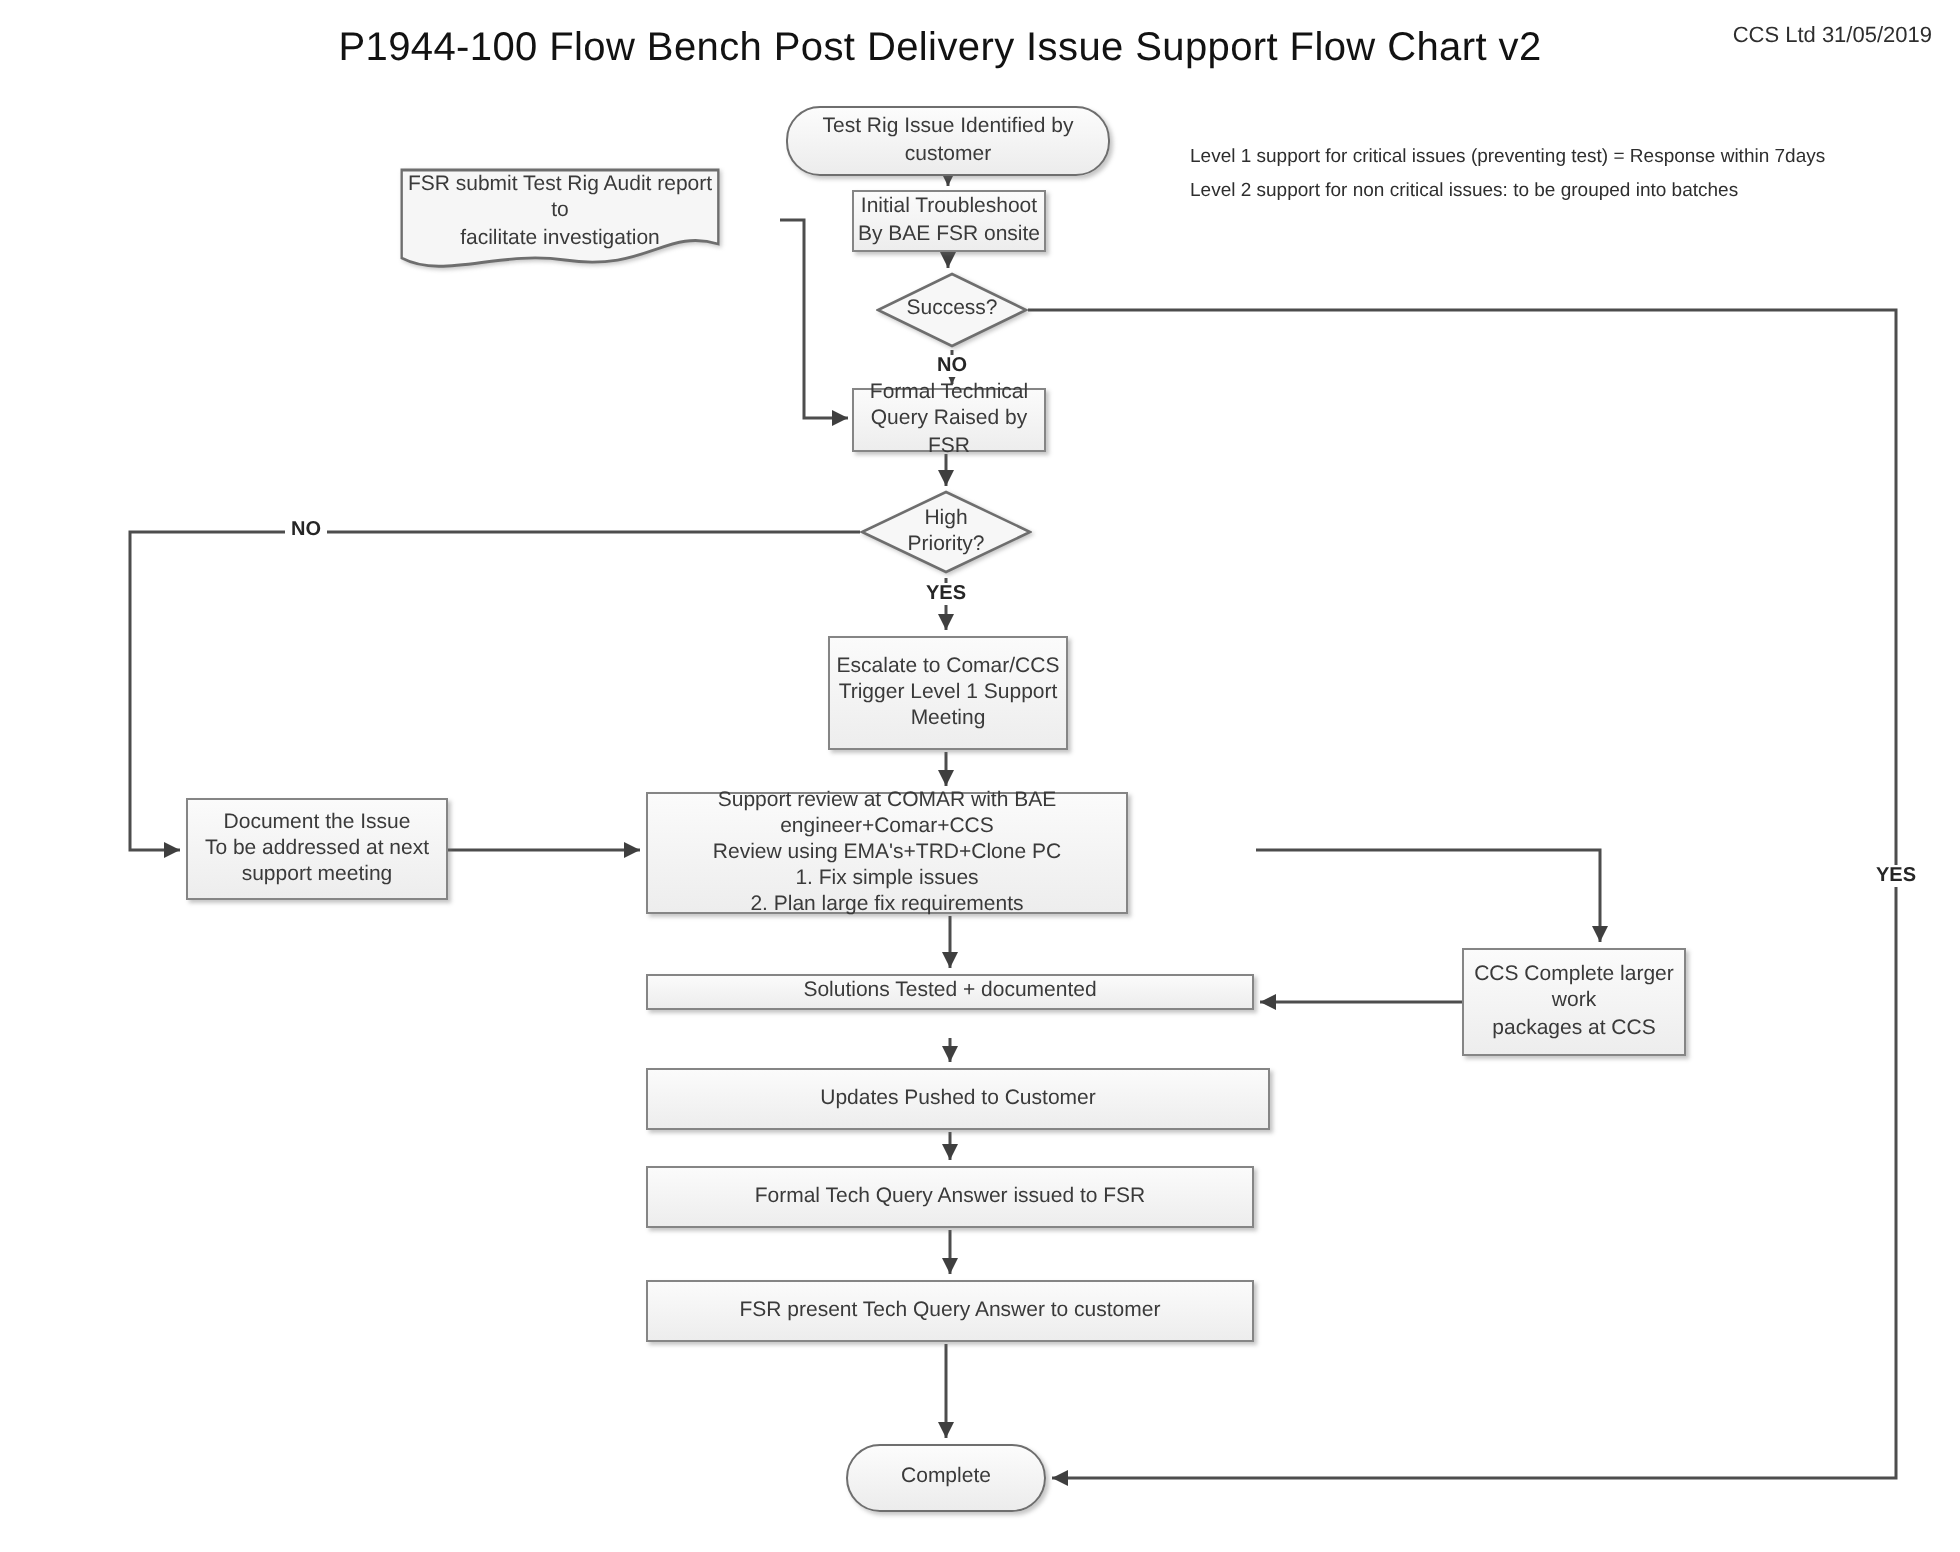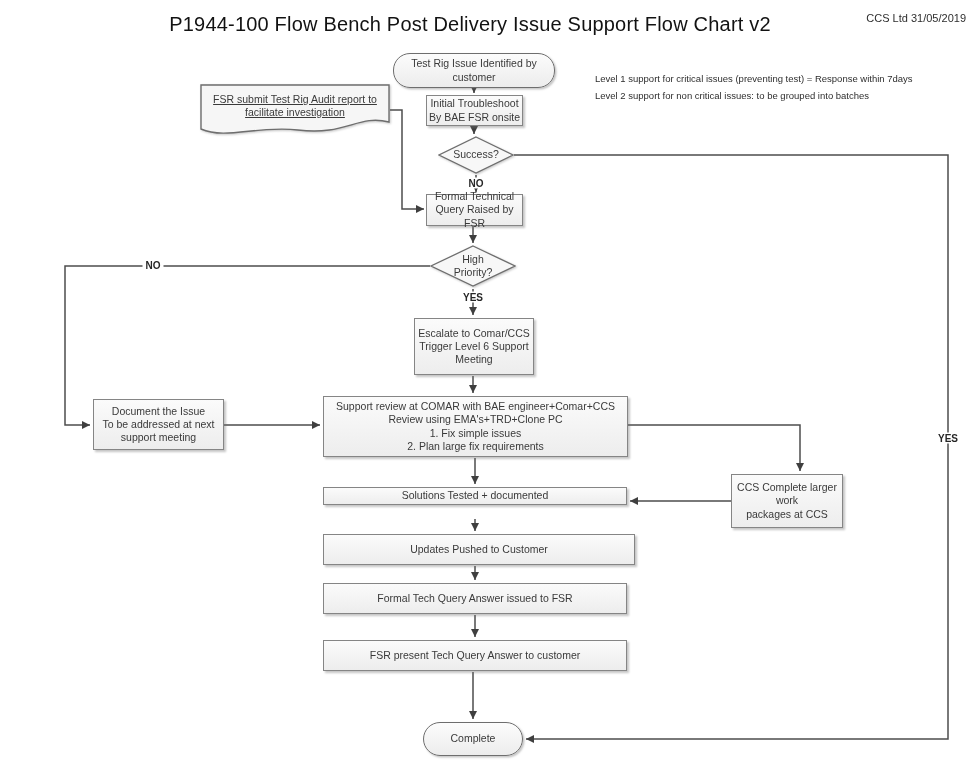--- a/index.html
+++ b/index.html
@@ -87,21 +87,21 @@
   <div class="edge-label" style="left:476px; top:183px;">NO</div>
   <div class="edge-label" style="left:948px; top:438px;">YES</div>
   <div class="edge-label" style="left:153px; top:265px;">NO</div>
   <div class="edge-label" style="left:473px; top:297px;">YES</div>
 
   <div class="node terminator" style="left:393px; top:53px; width:162px; height:35px;">
     <span class="lbl">Test Rig Issue Identified by
 customer</span>
   </div>
 
-  <div class="node shape-node" style="left:200px; top:84px; width:190px; height:52px;text-decoration:underline;">
+  <div class="node shape-node" style="left:200px; top:84px; width:160px; height:52px;">
     <svg viewBox="0 0 190 52" preserveAspectRatio="none">
       <path d="M1,1 H189 V38 C158,30 146,52 98,46 C58,41 26,56 1,45 Z" fill="#f6f6f6" stroke="#6e6e6e" stroke-width="1.4"></path>
     </svg>
     <span class="lbl" style="margin-top:-8px;">FSR submit Test Rig Audit report to
 facilitate investigation</span>
   </div>
 
   <div class="node box" style="left:426px; top:95px; width:97px; height:31px;">
     <span class="lbl">Initial Troubleshoot
 By BAE FSR onsite</span>
@@ -122,31 +122,31 @@
   <div class="node shape-node" style="left:430px; top:245px; width:86px; height:42px;">
     <svg viewBox="0 0 86 42" preserveAspectRatio="none">
       <polygon points="43,1 85,21 43,41 1,21" fill="#f7f7f7" stroke="#6e6e6e" stroke-width="1.3"></polygon>
     </svg>
     <span class="lbl">High
 Priority?</span>
   </div>
 
   <div class="node box" style="left:414px; top:318px; width:120px; height:57px;">
     <span class="lbl">Escalate to Comar/CCS
-Trigger Level 6 Support
+Trigger Level 1 Support
 Meeting</span>
   </div>
 
   <div class="node box" style="left:93px; top:399px; width:131px; height:51px;">
     <span class="lbl">Document the Issue
 To be addressed at next
 support meeting</span>
   </div>
 
-  <div class="node box" style="left:323px; top:396px; width:305px; height:61px;text-align:center;">
+  <div class="node box" style="left:323px; top:396px; width:241px; height:61px;text-align:center;">
     <span class="lbl">Support review at COMAR with BAE engineer+Comar+CCS
 Review using EMA's+TRD+Clone PC
 1. Fix simple issues
 2. Plan large fix requirements</span>
   </div>
 
   <div class="node box" style="left:731px; top:474px; width:112px; height:54px;">
     <span class="lbl">CCS Complete larger work
 packages at CCS</span>
   </div>

